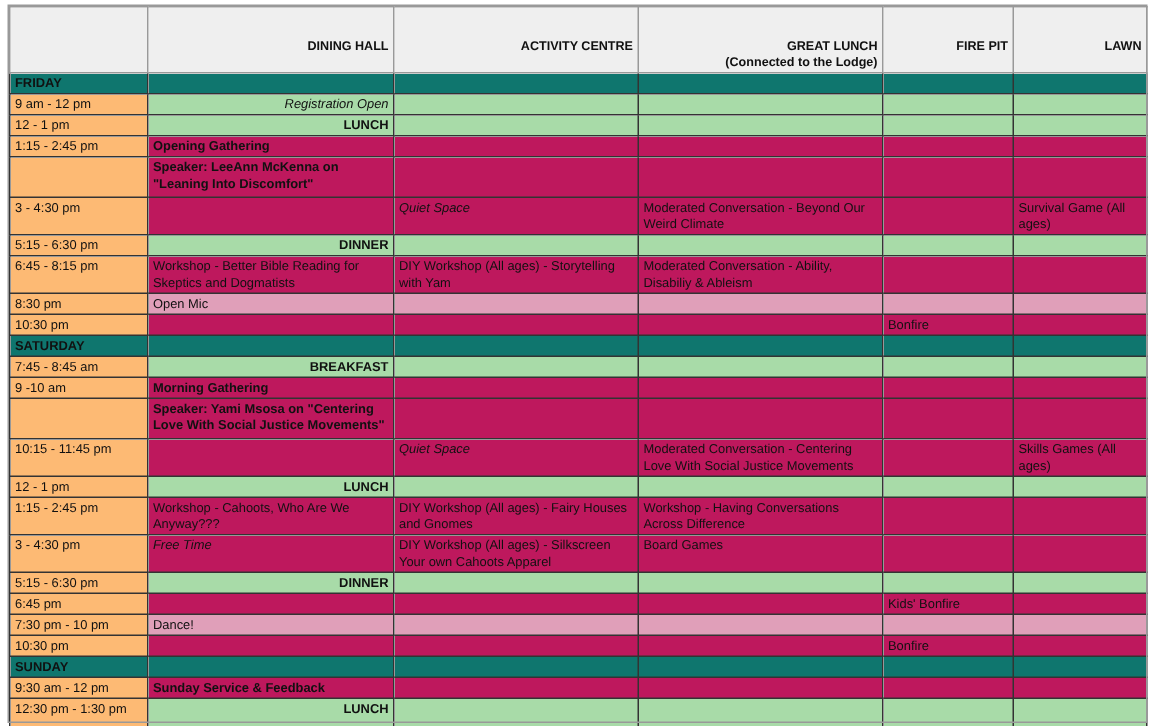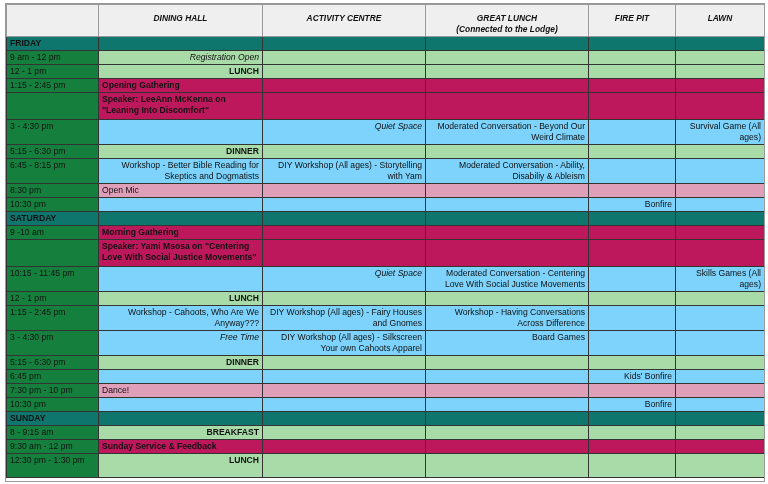--- a/index.html
+++ b/index.html
@@ -1,26 +1,26 @@
 <!DOCTYPE html>
 <html><head>
 <meta charset="utf-8">
 <style>
   html, body { margin:0; padding:0; background:#ffffff; }
   body { width:768px; height:484px; overflow:hidden; position:relative;
          font-family:"Liberation Sans", sans-serif; font-size:8.6px; color:#111; }
   table { position:absolute; left:6px; top:4px; border-collapse:collapse; table-layout:fixed; width:758px; }
   td, th { border:1px solid #333; padding:1px 3px; vertical-align:top; line-height:11px; overflow:hidden; }
-  th { background:#efefef; font-weight:bold; text-align:center; font-size:8.4px; padding-top:8px; border-color:#999;font-style:italic; }
-  td.time { background:#15803d;margin-top:32px; }
+  th { background:#efefef; font-weight:bold; text-align:right; font-size:8.4px; padding-top:20px; border-color:#999; }
+  td.time { background:#fdba74;margin-top:32px; }
   tr.day td { background:#0f766e; font-weight:bold; }
   tr.green td.c { background:#a8dba8;text-align:right; }
   tr.blue td.c { background:#be185d; }
   tr.pink td.c { background:#e09fb9;margin-left:37px; }
-  tr.white td.c { background:#7dd3fc;text-align:right; }
+  tr.white td.c { background:#be185d; }
   .b { font-weight:bold; }
   .i { font-style:italic; }
   .outer { position:absolute; left:5px; top:3px; width:758px; height:477px; border:1px solid #999; pointer-events:none; }
 </style>
 </head>
 <body>
 
 <table>
   <colgroup>
     <col style="width:92px">
@@ -122,20 +122,28 @@
   </tr>
 
   <tr class="day" style="height:14px">
     <td>SATURDAY</td>
         <td></td>
         <td></td>
         <td></td>
         <td></td>
         <td></td>
   </tr>
+  <tr class="green" style="height:14px">
+    <td class="time">7:45 - 8:45 am</td>
+    <td class="c b">BREAKFAST</td>
+    <td class="c"></td>
+        <td class="c"></td>
+        <td class="c"></td>
+        <td class="c"></td>
+  </tr>
   <tr class="blue" style="height:14px">
     <td class="time">9 -10 am</td>
     <td class="c b">Morning Gathering</td>
     <td class="c"></td>
         <td class="c"></td>
         <td class="c"></td>
         <td class="c"></td>
   </tr>
   <tr class="blue" style="height:27px">
     <td class="time"></td>
@@ -211,28 +219,20 @@
   </tr>
 
   <tr class="day" style="height:14px">
     <td>SUNDAY</td>
         <td></td>
         <td></td>
         <td></td>
         <td></td>
         <td></td>
   </tr>
-  <tr class="green" style="height:14px">
-    <td class="time">8 - 9:15 am</td>
-    <td class="c b">BREAKFAST</td>
-    <td class="c"></td>
-        <td class="c"></td>
-        <td class="c"></td>
-        <td class="c"></td>
-  </tr>
   <tr class="blue" style="height:14px">
     <td class="time">9:30 am - 12 pm</td>
     <td class="c b">Sunday Service &amp; Feedback</td>
     <td class="c"></td>
         <td class="c"></td>
         <td class="c"></td>
         <td class="c"></td>
   </tr>
   <tr class="green" style="height:24px">
     <td class="time">12:30 pm - 1:30 pm</td>

